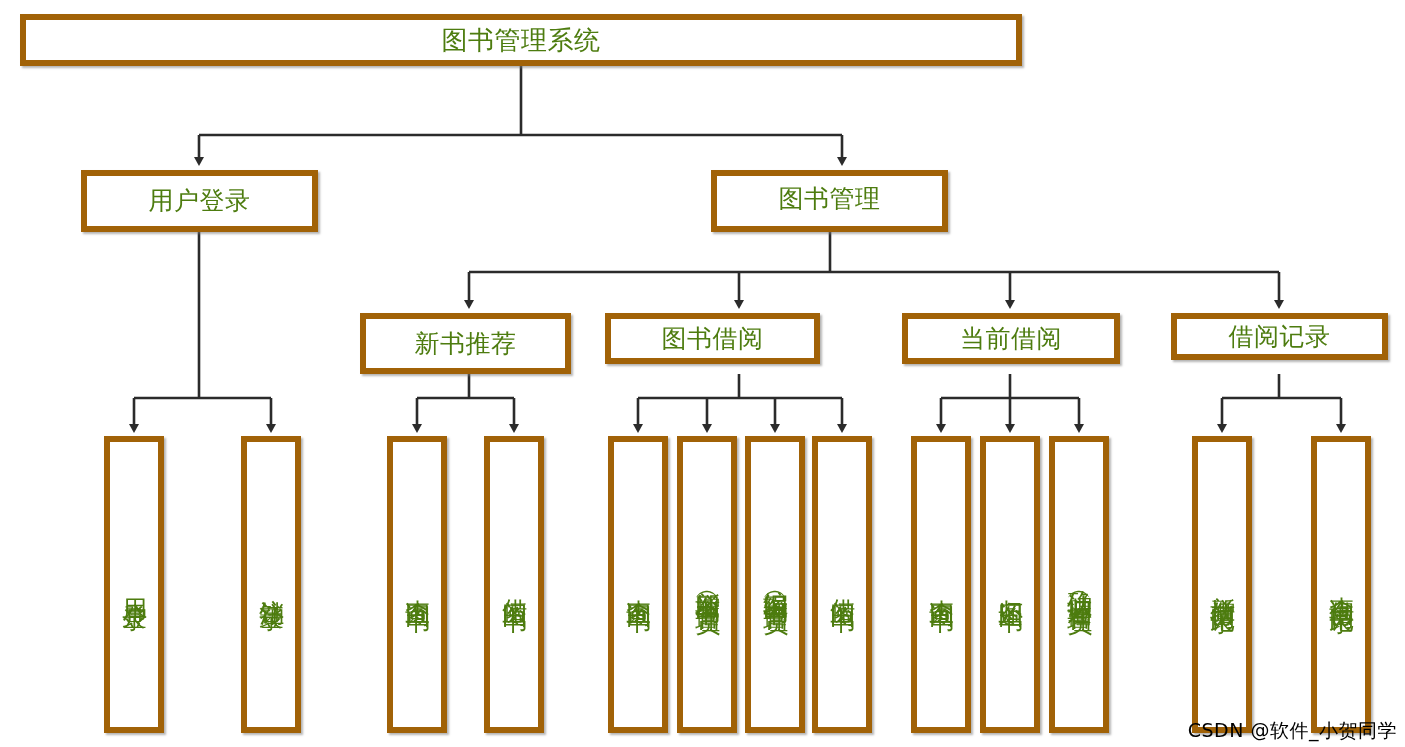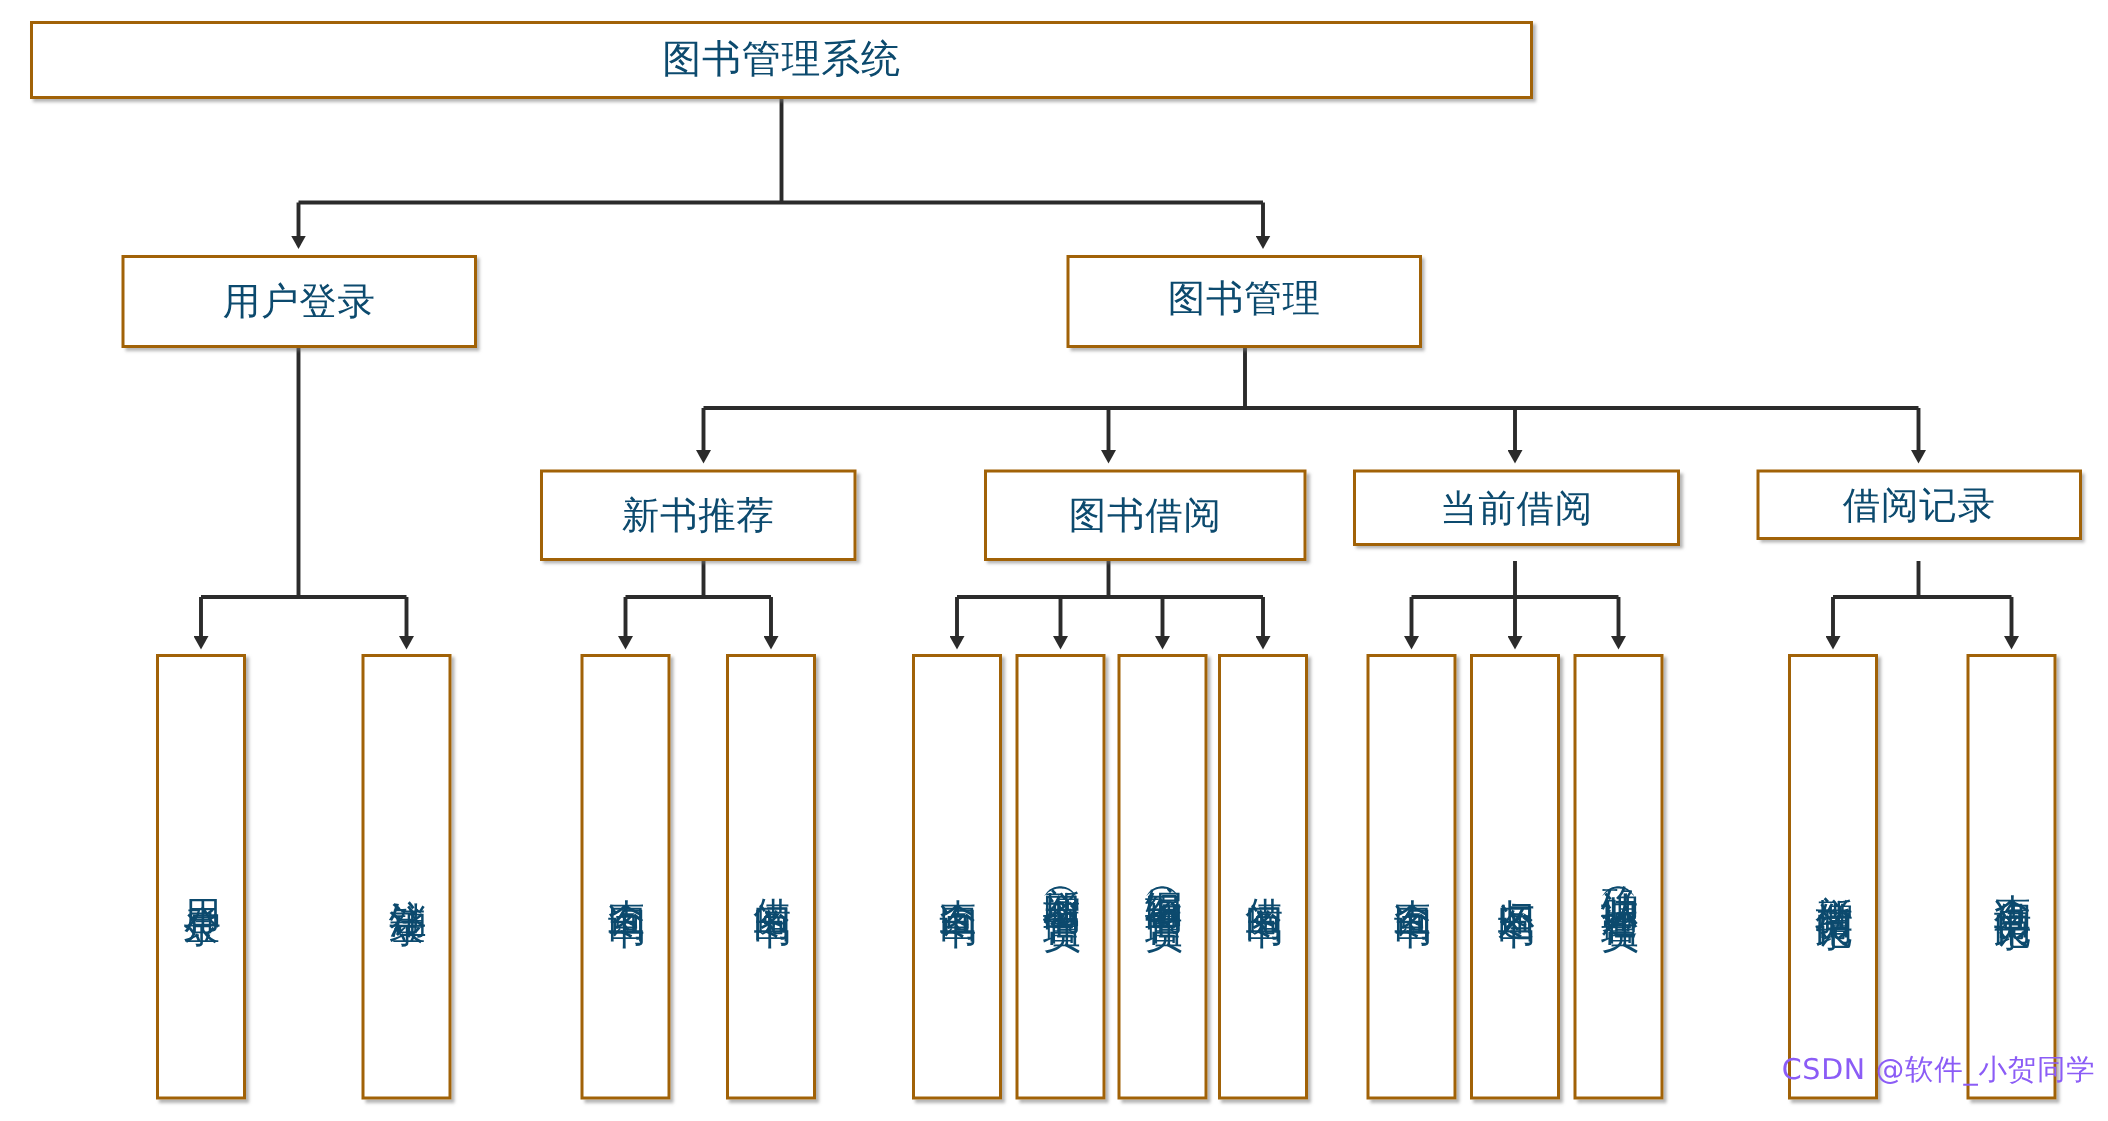--- a/index.html
+++ b/index.html
@@ -23,26 +23,26 @@
     left: 0;
     top: 0;
     width: 1405px;
     height: 747px;
     pointer-events: none;
   }
   .node {
     position: absolute;
     box-sizing: border-box;
     background: #ffffff;
-    border: 2px solid #a16207;
+    border: 6px solid #a16207;
     box-shadow: 2px 2px 2px rgba(120,120,120,0.55);
     display: flex;
     align-items: center;
     justify-content: center;
-    color: #0c4a6e;
+    color: #4d7c0f;
     z-index: 2;
   }
   .node-label {
     display: block;
     text-align: center;
     line-height: 1.18;
     white-space: pre;
   }
   
   .node.horiz .node-label {
@@ -63,23 +63,23 @@
     text-orientation: upright;
     font-size: 25px;
     line-height: 1.22;
     letter-spacing: 3px;
     white-space: normal;
     max-height: 100%;
   }
   #watermark {
     position: absolute;
     right: 8px;
-    bottom: 21px;
+    bottom: 3px;
     font-size: 19px;
-    color: #8b5cf6;
+    color: #000000;
     letter-spacing: 0.5px;
     z-index: 5;
     white-space: nowrap;
     font-family: "DejaVu Sans", "Liberation Sans", sans-serif;
     margin-left: 40px;
   }
 </style>
 </head>
 <body>
 
@@ -142,21 +142,21 @@
   <div class="node horiz" style="left:81px; top:170px; width:237px; height:62px;">
     <span class="node-label">用户登录</span>
   </div>
   <div class="node horiz" style="left:711px; top:170px; width:237px; height:62px;font-family:Liberation Mono, monospace;">
     <span class="node-label">图书管理</span>
   </div>
 
   <div class="node horiz" style="left:360px; top:313px; width:211px; height:61px;">
     <span class="node-label">新书推荐</span>
   </div>
-  <div class="node horiz" style="left:656px; top:313px; width:215px; height:61px;justify-content:center;">
+  <div class="node horiz" style="left:605px; top:313px; width:215px; height:51px;justify-content:center;">
     <span class="node-label">图书借阅</span>
   </div>
   <div class="node horiz" style="left:902px; top:313px; width:218px; height:51px;">
     <span class="node-label">当前借阅</span>
   </div>
   <div class="node horiz" style="left:1171px; top:313px; width:217px; height:47px;">
     <span class="node-label">借阅记录</span>
   </div>
 
   <div class="node vert" style="left:104px; top:436px; width:60px; height:297px;">

